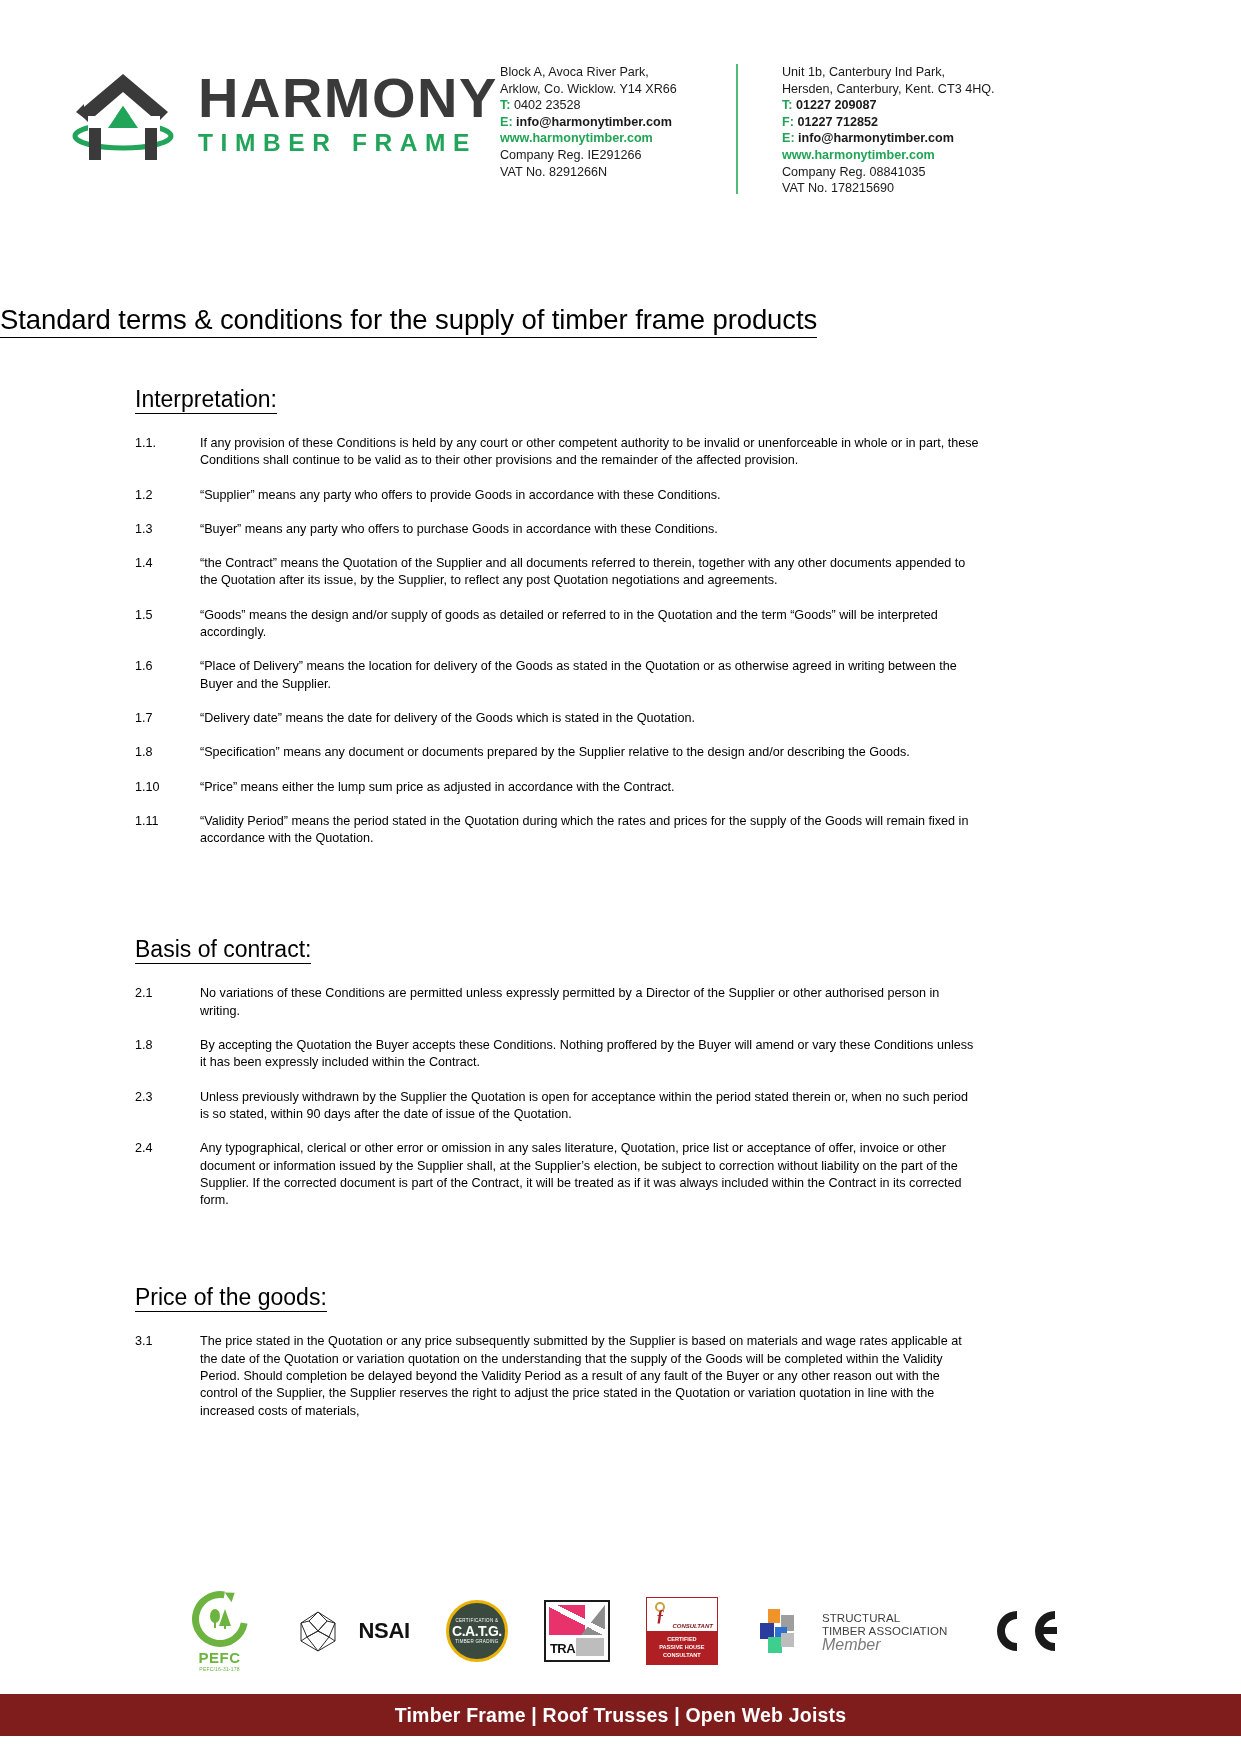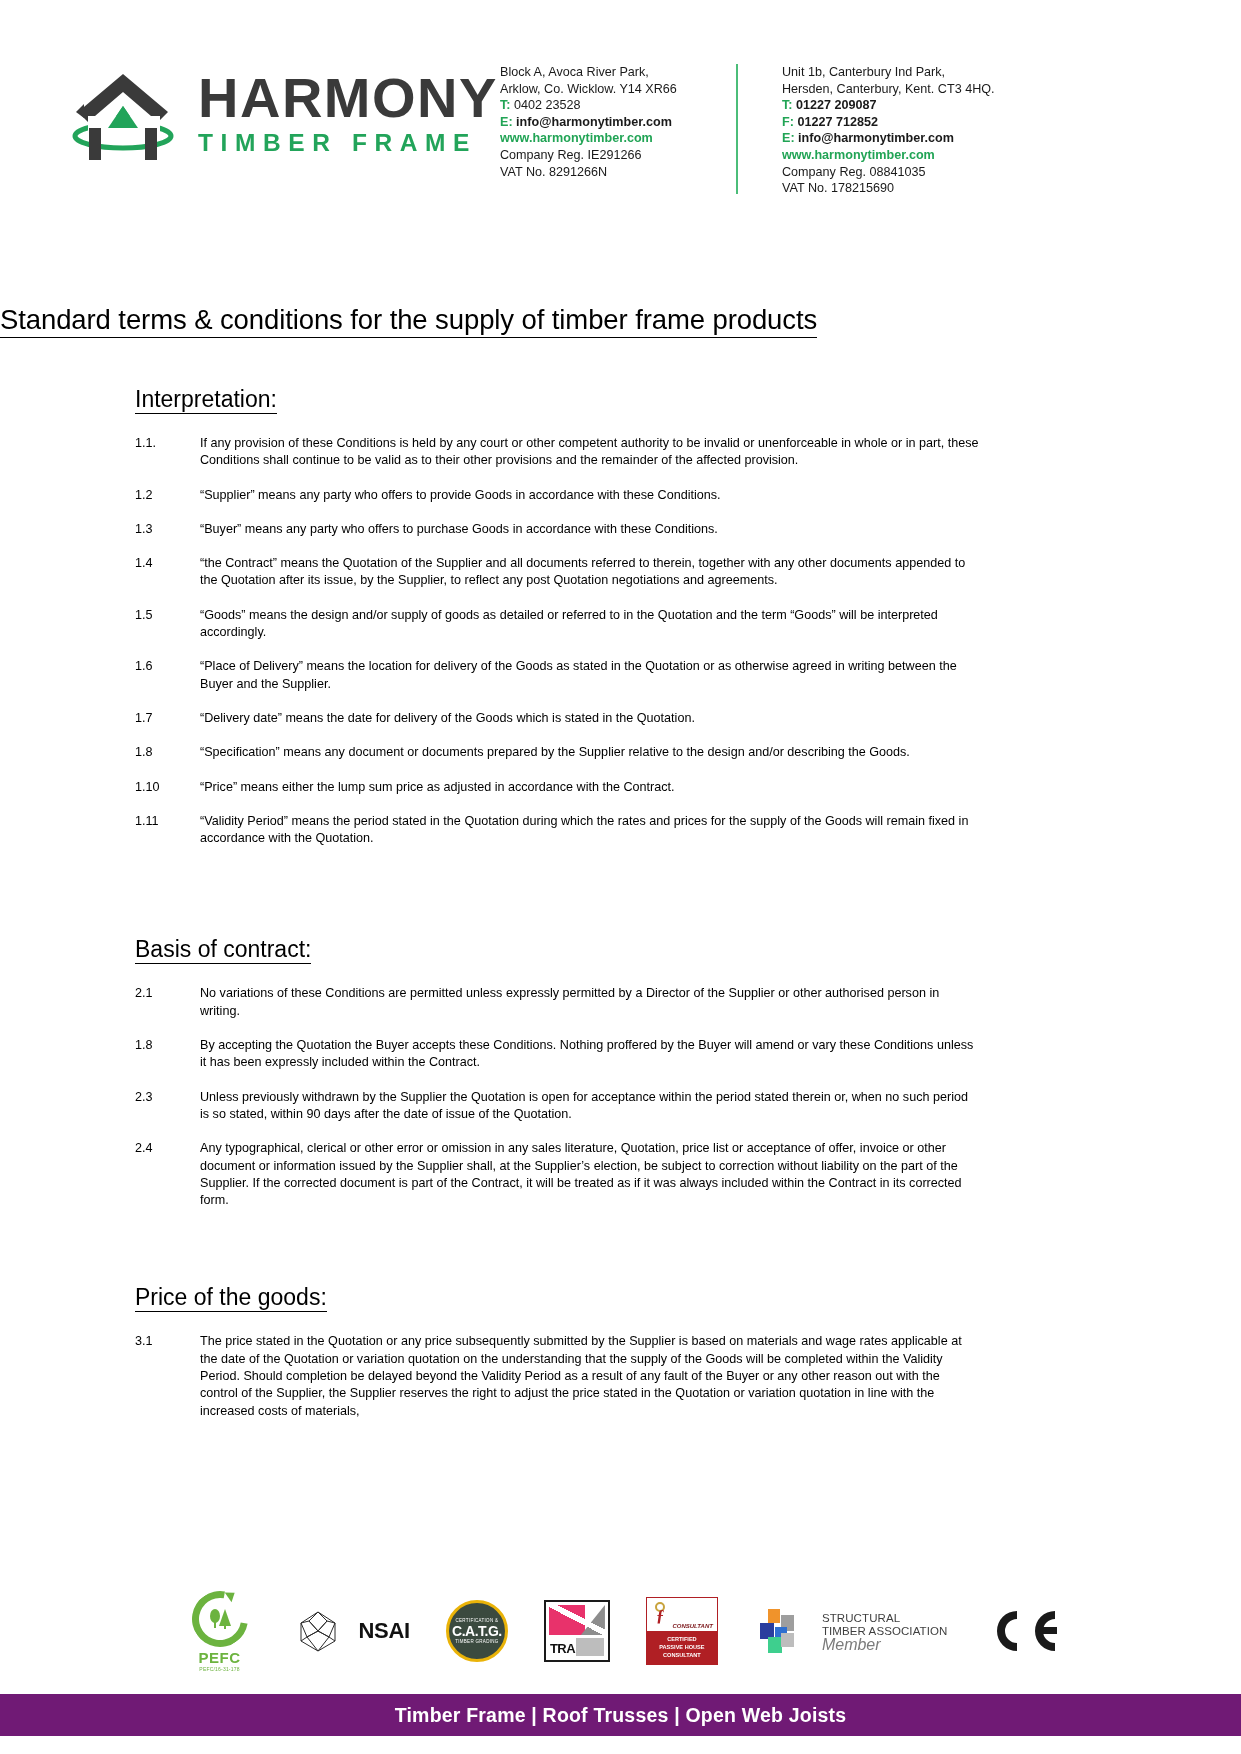--- a/index.html
+++ b/index.html
@@ -222,21 +222,21 @@
   .sta-l3 { font-size: 16px; color: #7b7b7b; font-style: italic; }
 
   .ce { display: flex; align-items: center; gap: 1px; color: #111; }
   .ce svg { display: block; }
 
   
   .footer-bar {
     position: absolute;
     left: 0; right: 0; bottom: 18px;
     height: 42px;
-    background: #701a75;
+    background: #7f1d1d;
     display: flex;
     align-items: center;
     justify-content: center;
   }
   .footer-text {
     color: #ffffff;
     font-size: 19.5px;
     font-weight: bold;
     letter-spacing: 0.2px;
   }

